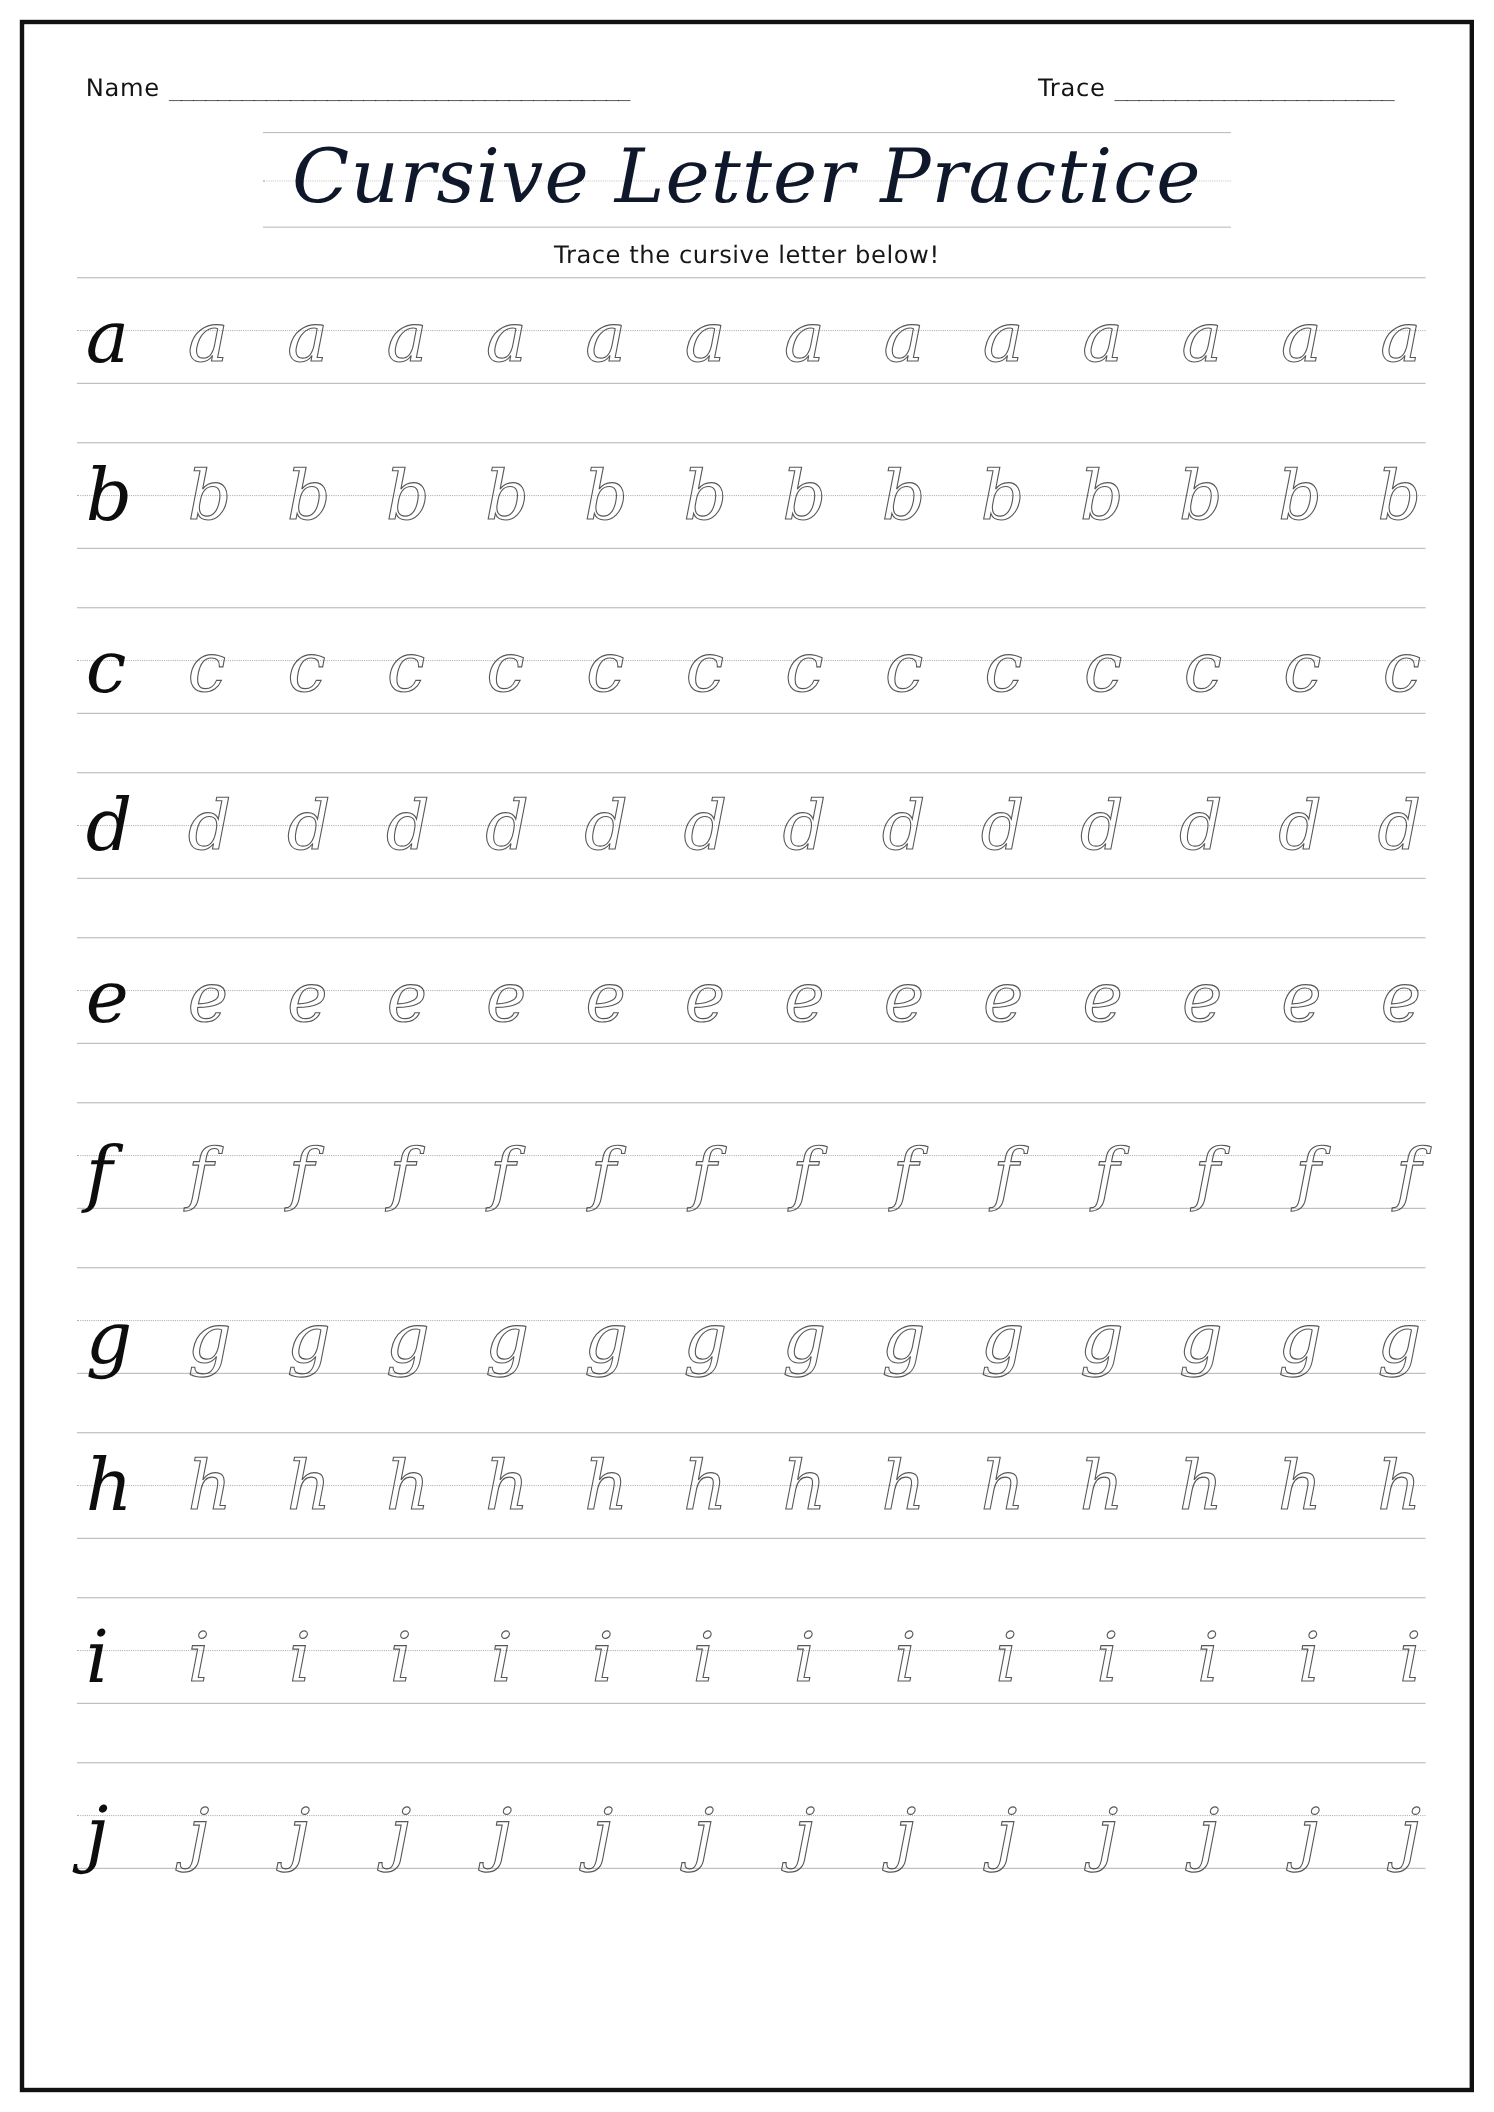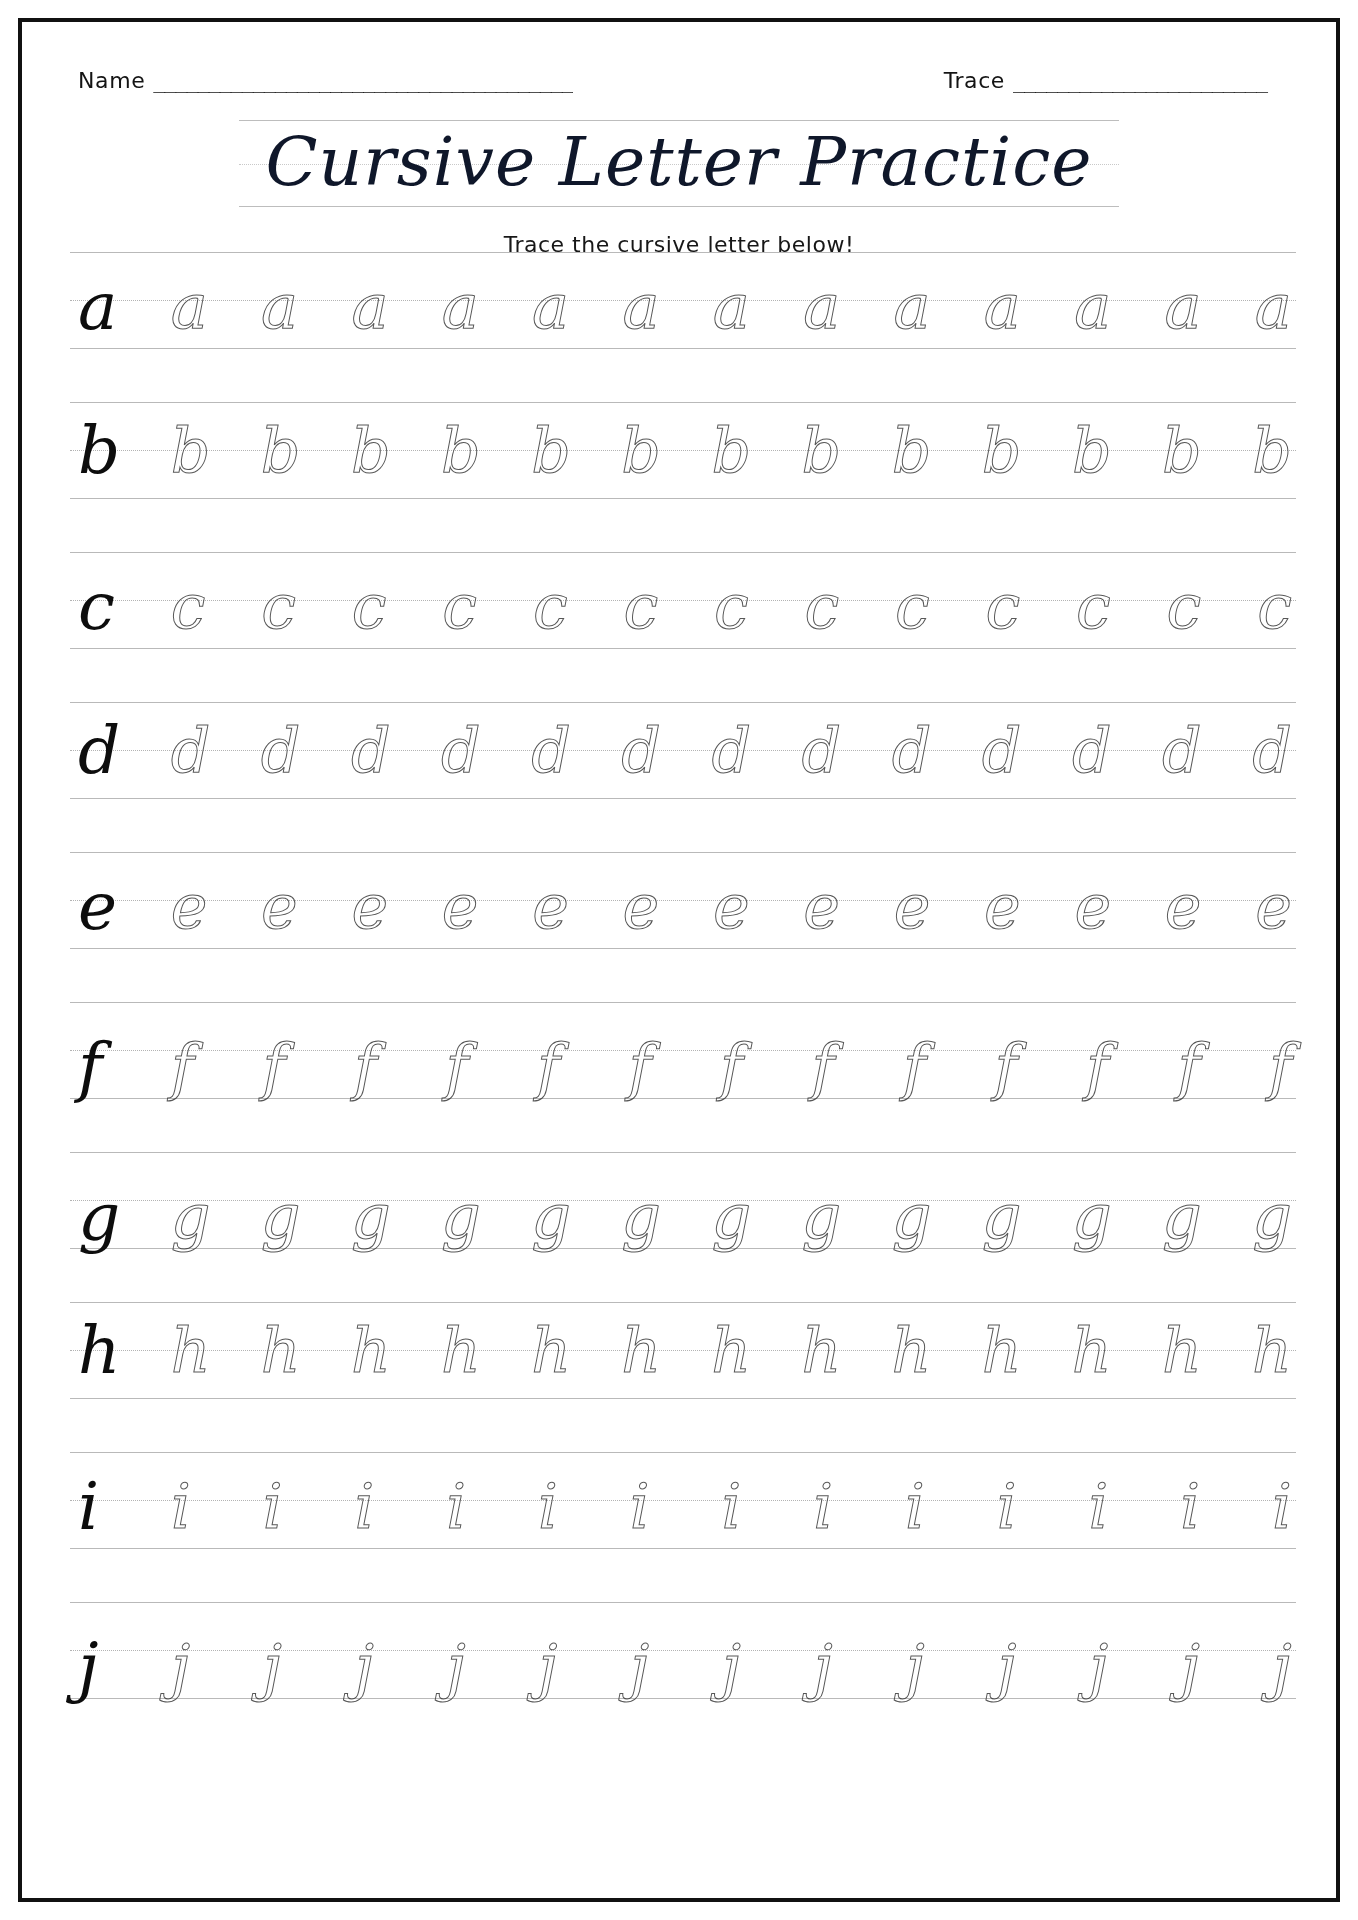--- a/index.html
+++ b/index.html
@@ -100,21 +100,21 @@
     font-family: "DejaVu Serif", serif;
     font-style: italic;
     font-size: 68px;
     line-height: 96px;
     letter-spacing: 1px;
     color: #0f172a;
     white-space: nowrap;
   }
 
   .subtitle {
-    margin-top: 22px;
+    margin-top: 10px;
     font-family: "DejaVu Sans", sans-serif;
     font-size: 22px;
     letter-spacing: 0.5px;
     color: #171717;
   }
 
   
   .rows {
     position: absolute;
     top: 216px;

